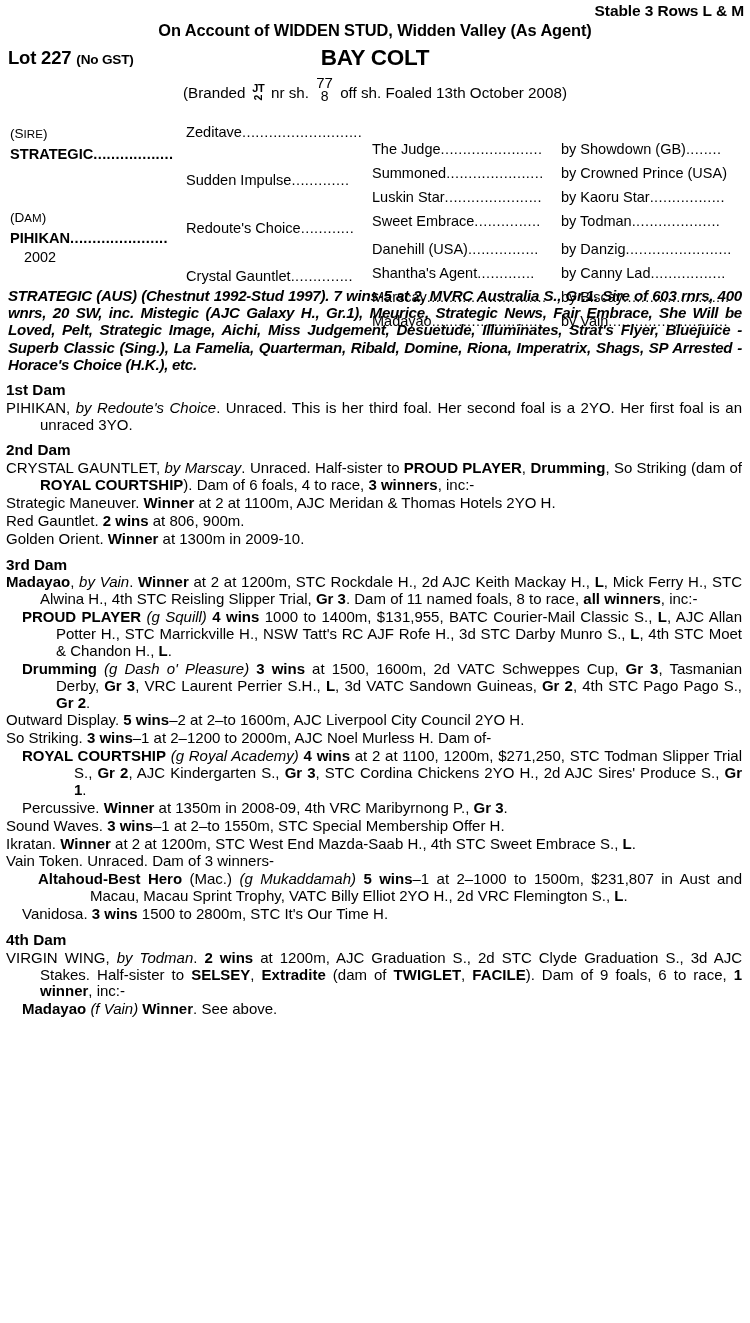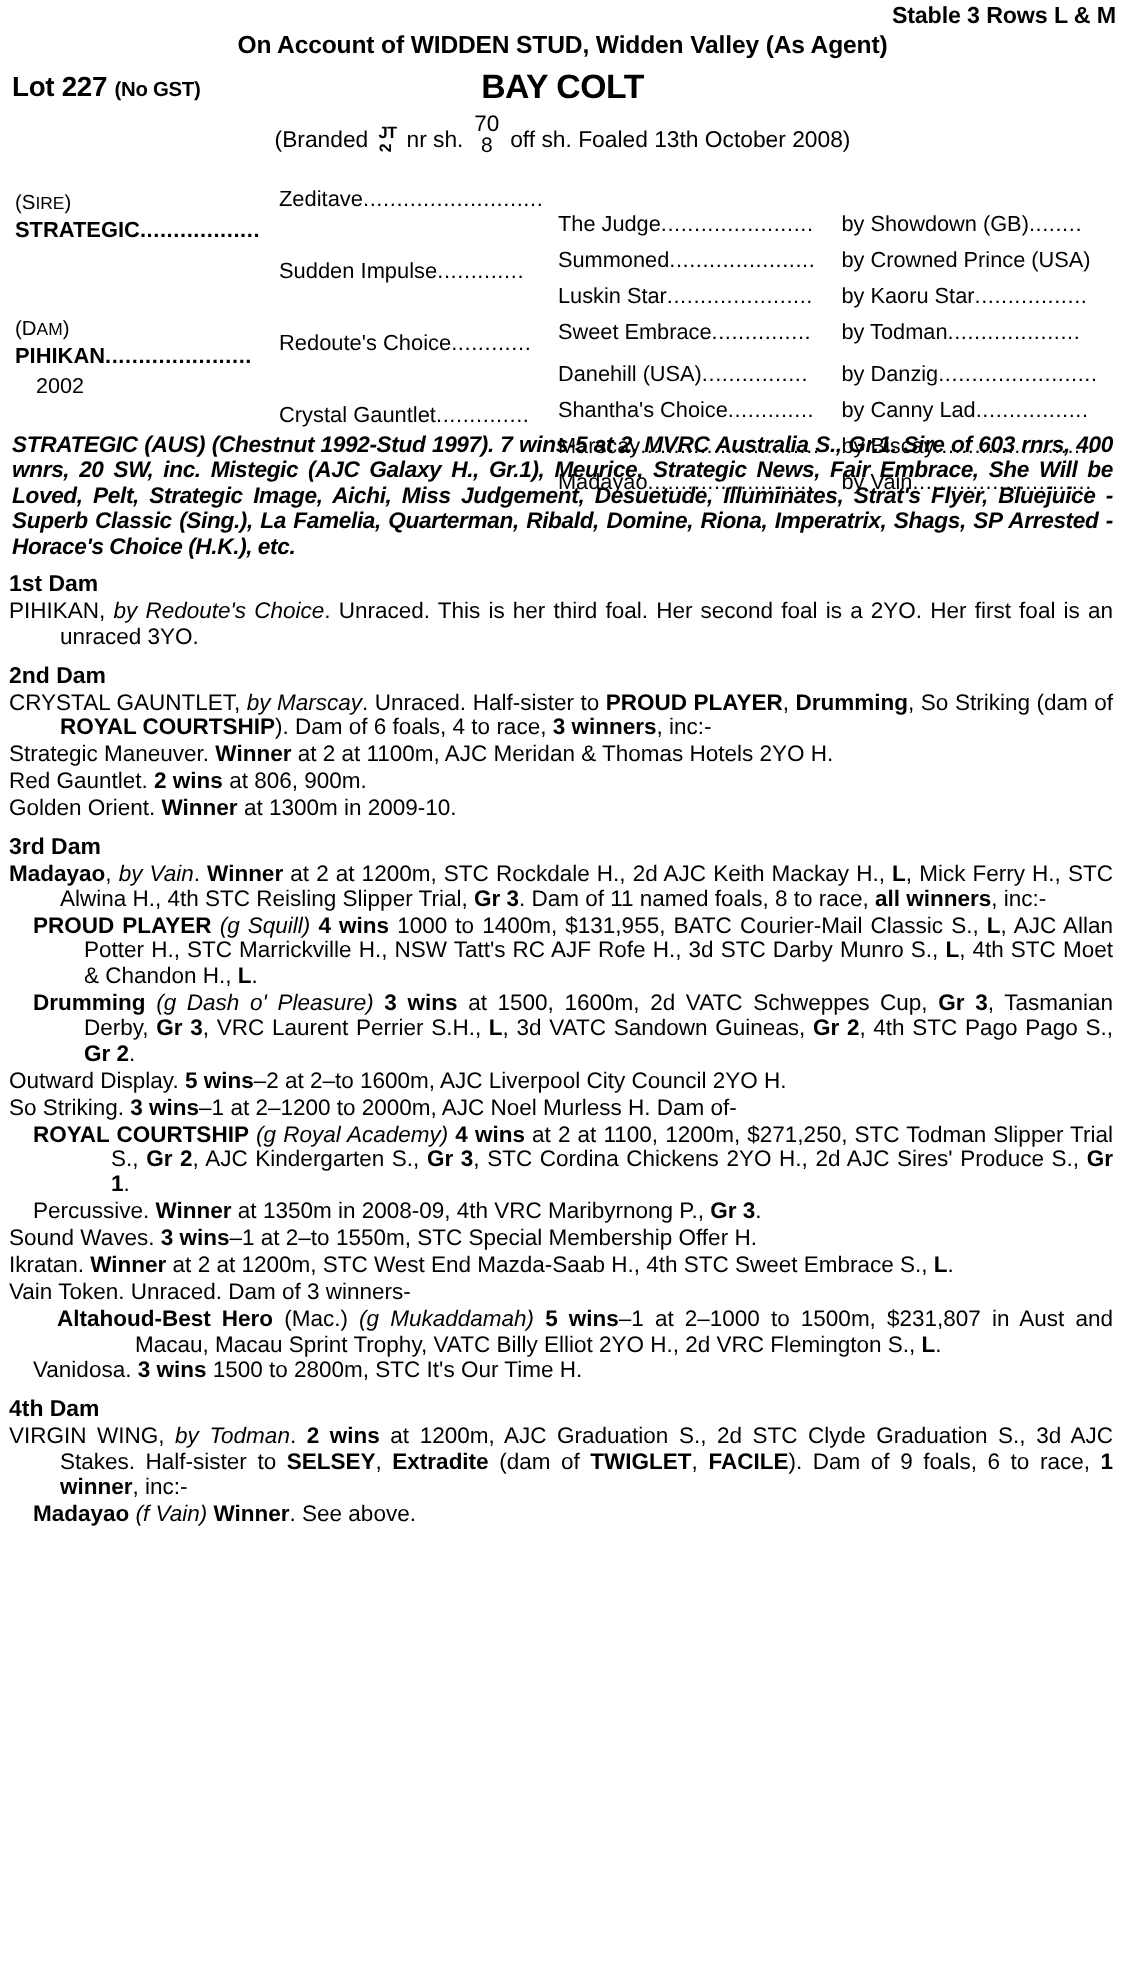--- a/index.html
+++ b/index.html
@@ -212,21 +212,21 @@
   </div>
 
   <div class="brand-line">
     <span>(Branded</span>
     <span class="brandmark">
       <span class="b1">JT</span>
       <span class="b2">2</span>
     </span>
     <span>nr sh.</span>
     <span class="frac">
-      <span class="num">70</span>
+      <span class="num">77</span>
       <span class="den">8</span>
     </span>
     <span>off sh. Foaled 13th October 2008)</span>
   </div>
 
   <div class="ped">
 
     <div class="col c1">
       <div class="blk-sire">
         <div class="sdlabel">(S<span class="smallcaps">IRE</span>)</div>
@@ -245,21 +245,21 @@
       <div class="ped-name g2c"><span>Redoute's Choice</span><span class="dots">............</span></div>
       <div class="ped-name g2d"><span>Crystal Gauntlet</span><span class="dots">..............</span></div>
     </div>
 
     <div class="col c3">
       <div class="r1"><span>The Judge</span><span class="dots">.......................</span></div>
       <div class="r2"><span>Summoned</span><span class="dots">......................</span></div>
       <div class="r3"><span>Luskin Star</span><span class="dots">......................</span></div>
       <div class="r4"><span>Sweet Embrace</span><span class="dots">...............</span></div>
       <div class="r5"><span>Danehill (USA)</span><span class="dots">................</span></div>
-      <div class="r6"><span>Shantha's Choice</span><span class="dots">.............</span></div>
+      <div class="r6"><span>Shantha's Agent</span><span class="dots">.............</span></div>
       <div class="r7"><span>Marscay</span><span class="dots">...........................</span></div>
       <div class="r8"><span>Madayao</span><span class="dots">.........................</span></div>
     </div>
 
     <div class="col c4">
       <div class="r1"><span>by Showdown (GB)</span><span class="dots">........</span></div>
       <div class="r2"><span>by Crowned Prince (USA)</span><span class="dots"></span></div>
       <div class="r3"><span>by Kaoru Star</span><span class="dots">.................</span></div>
       <div class="r4"><span>by Todman</span><span class="dots">....................</span></div>
       <div class="r5"><span>by Danzig</span><span class="dots">........................</span></div>

